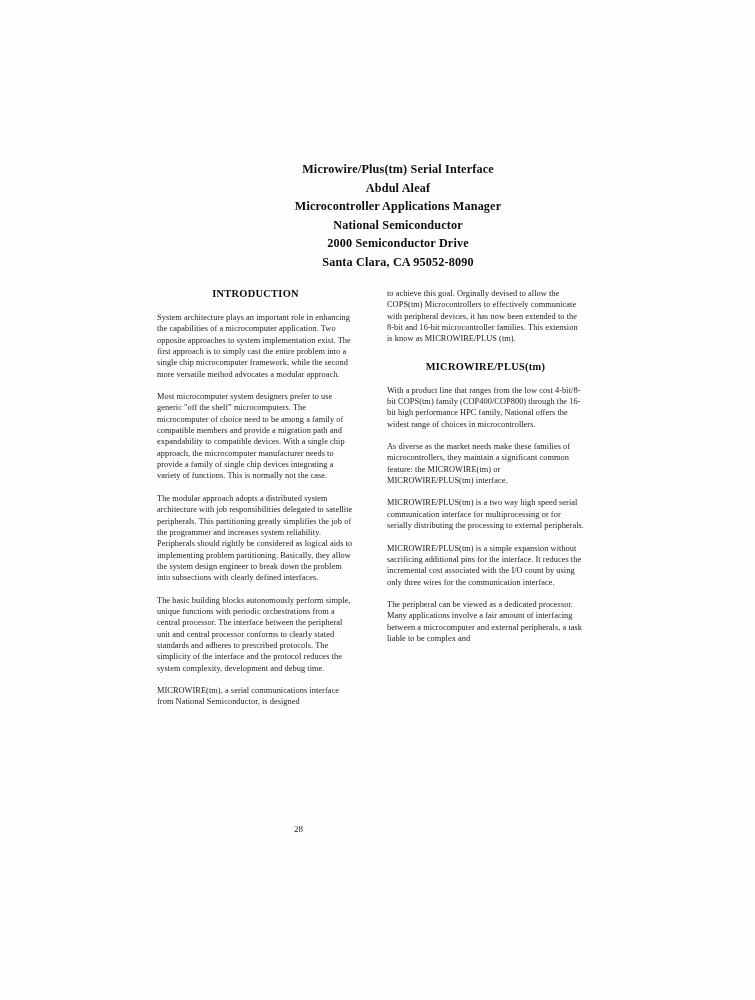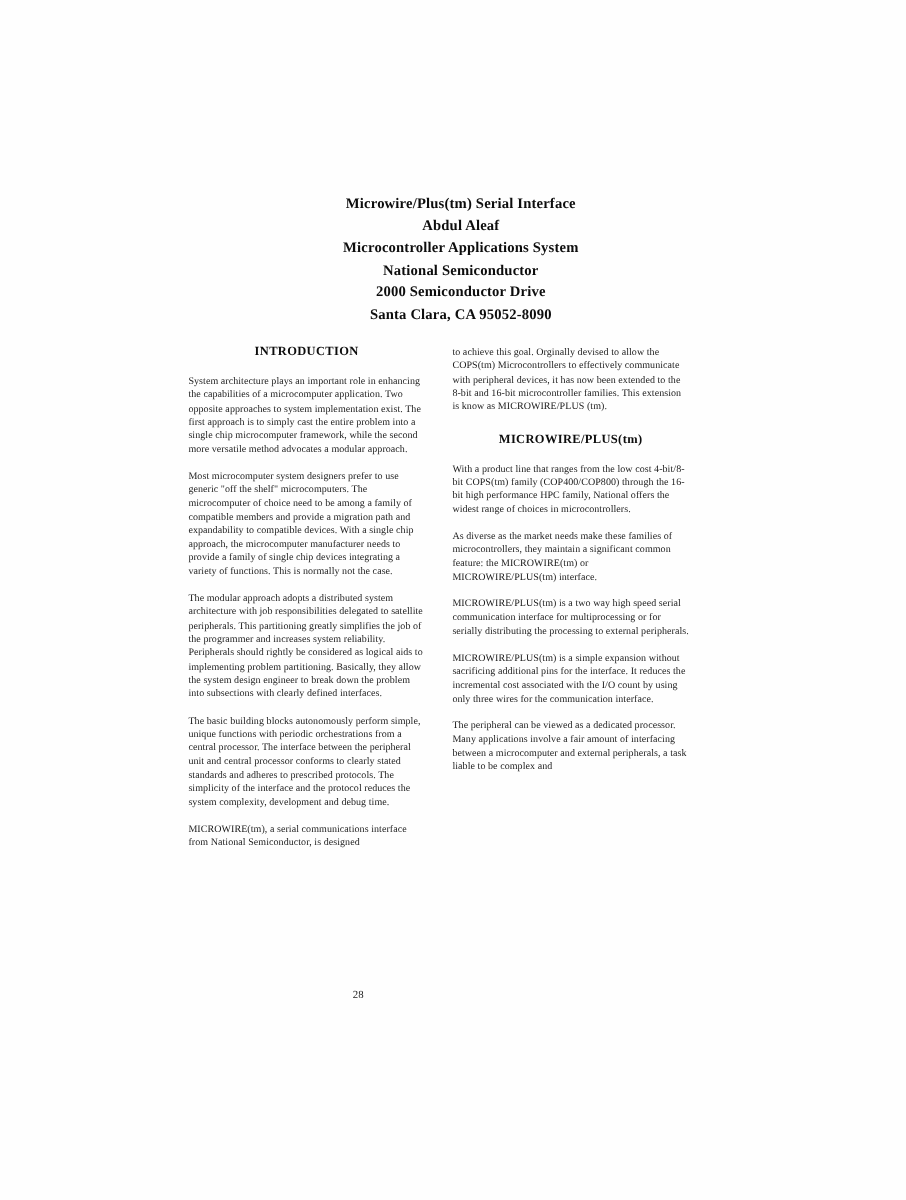--- a/index.html
+++ b/index.html
@@ -13,21 +13,21 @@
     height: 1000px;
     background: #fefefe;
     overflow: hidden;
     font-family: "Liberation Serif", "DejaVu Serif", serif;
     color: #111111;
   }
 
   
   .title-block {
     position: absolute;
-    left: 154px;
+    left: 168px;
     top: 160px;
     width: 460px;
     text-align: center;
   }
   .title-line {
     font-weight: bold;
     font-size: 12.2px;
     line-height: 18.6px;
     letter-spacing: 0.15px;
     color: #0d0d0d;
@@ -41,21 +41,21 @@
     top: 288px;
     width: 444px;
     height: 510px;
   }
   .col {
     position: absolute;
     top: 0;
     width: 197px;
   }
   .col-left  { left: 0px; }
-  .col-right { left: 220px; }
+  .col-right { left: 230px; }
 
   h2.section-heading {
     margin: 0 0 12px 0;
     font-size: 10.4px;
     font-weight: bold;
     letter-spacing: 0.3px;
     line-height: 12px;
     color: #0d0d0d;
     text-align: center;
   }
@@ -87,21 +87,21 @@
   }
 </style>
 </head>
 <body>
 
 <div class="page">
 
   <div class="title-block">
     <div class="title-line">Microwire/Plus(tm) Serial Interface</div>
     <div class="title-line">Abdul Aleaf</div>
-    <div class="title-line">Microcontroller Applications System</div>
+    <div class="title-line">Microcontroller Applications Manager</div>
     <div class="title-line">National Semiconductor</div>
     <div class="title-line">2000 Semiconductor Drive</div>
     <div class="title-line">Santa Clara, CA 95052-8090</div>
   </div>
 
   <div class="columns">
 
     <div class="col col-left">
       <h2 class="section-heading">INTRODUCTION</h2>
       <p class="para">System architecture plays an important role in enhancing the capabilities of a microcomputer application. Two opposite approaches to system implementation exist. The first approach is to simply cast the entire problem into a single chip microcomputer framework, while the second more versatile method advocates a modular approach.</p>

